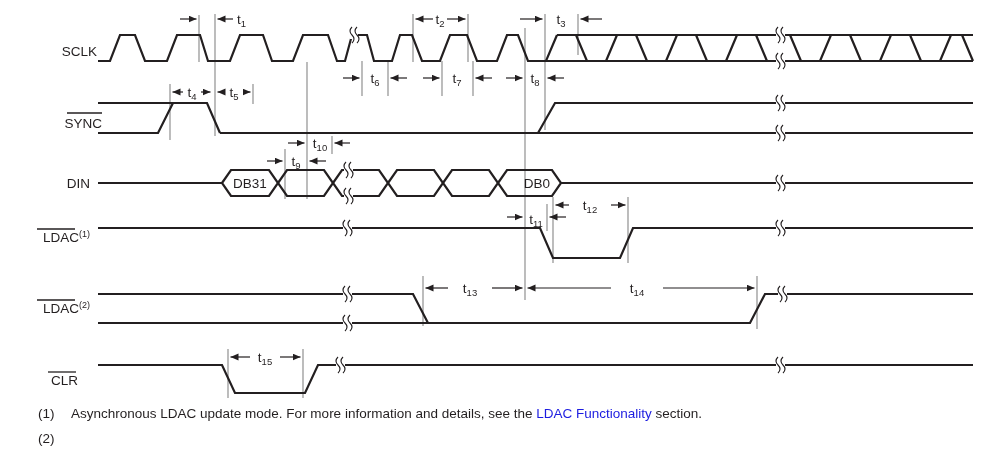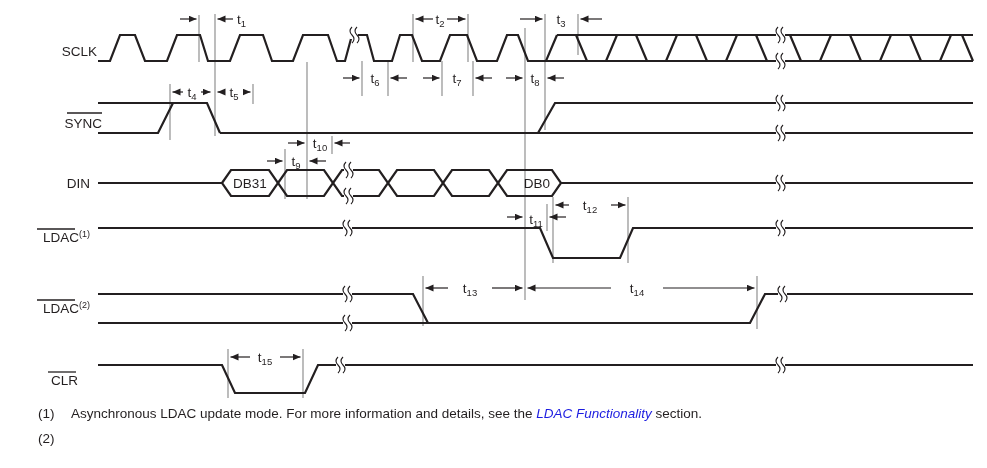--- a/index.html
+++ b/index.html
@@ -17,21 +17,21 @@
   svg text .sup{font-size:9px;}
   .wave{stroke:var(--wave);stroke-width:2.2;fill:none;stroke-linejoin:miter;stroke-linecap:butt;}
   .refline{stroke:var(--ref);stroke-width:1.2;}
   .dim{stroke:var(--wave);stroke-width:1.2;}
   .overline{stroke:var(--wave);stroke-width:1.3;}
   .brk{stroke:var(--wave);stroke-width:1.1;fill:none;}
   .brkmask{fill:var(--bg);stroke:none;}
   .footnotes{position:absolute;left:28px;top:406px;width:940px;font-size:13.5px;color:var(--wave);}
   .fn-line{display:flex;margin-bottom:10px;}
   .fn-num{width:33px;flex:0 0 33px;}
-  .fn-link{color:var(--link);font-style:italic;}
+  .fn-link{color:var(--link);}
 </style>
 </head>
 <body>
 
 <div class="stage">
 <svg width="987" height="404" viewBox="0 0 987 404">
   <defs>
     <marker id="ah" markerUnits="userSpaceOnUse" markerWidth="10" markerHeight="8" refX="8" refY="3.5" orient="auto">
       <path d="M0,0 L8,3.5 L0,7 Z" fill="#231f20"></path>
     </marker>

